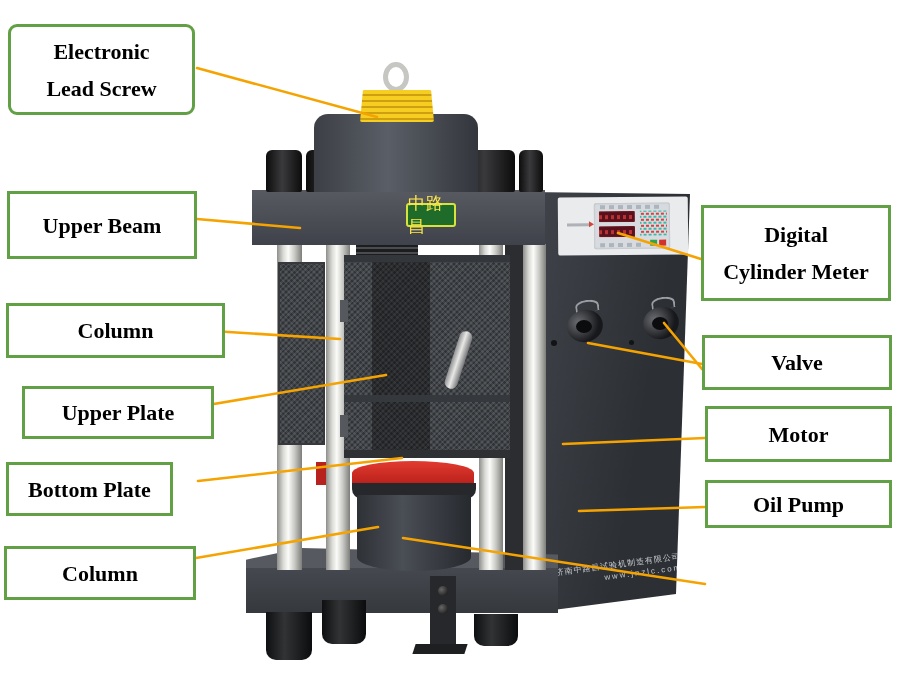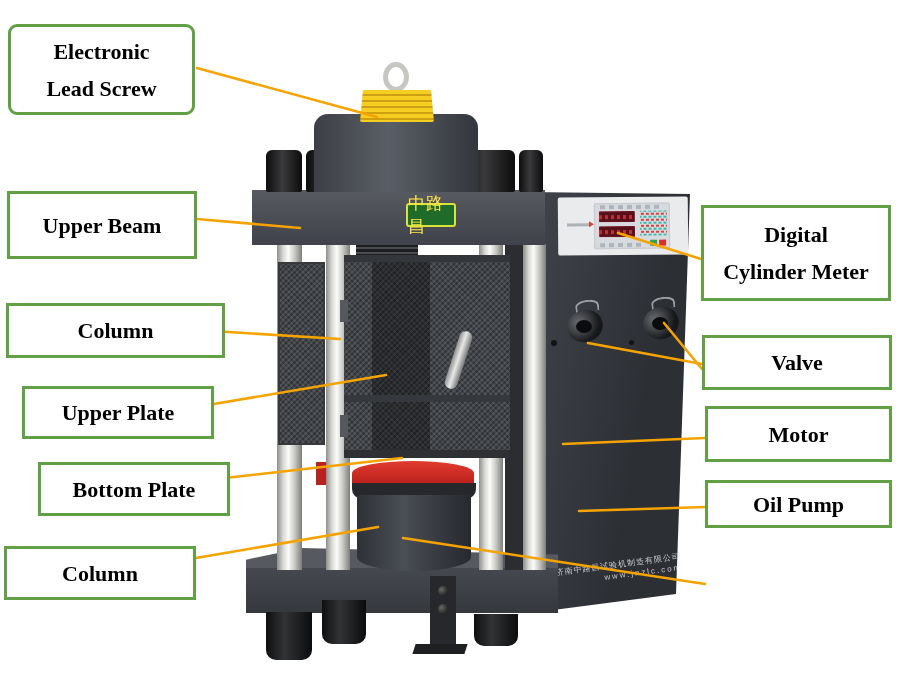--- a/index.html
+++ b/index.html
@@ -170,21 +170,21 @@
   </div>
   <div class="lbl" style="left:7px;top:191px;width:190px;height:68px;">
     <span>Upper Beam</span>
   </div>
   <div class="lbl" style="left:6px;top:303px;width:219px;height:55px;">
     <span>Column</span>
   </div>
   <div class="lbl" style="left:4px;top:386px;width:192px;height:53px;margin-left:18px;">
     <span>Upper Plate</span>
   </div>
-  <div class="lbl" style="left:6px;top:462px;width:192px;height:54px;margin-left:32px;">
+  <div class="lbl" style="left:6px;top:462px;width:167px;height:54px;">
     <span>Bottom Plate</span>
   </div>
   <div class="lbl" style="left:4px;top:546px;width:192px;height:54px;">
     <span>Column</span>
   </div>
 
   <div class="lbl" style="left:701px;top:205px;width:190px;height:96px;">
     <span>Digital</span>
     <span>Cylinder Meter</span>
   </div>

